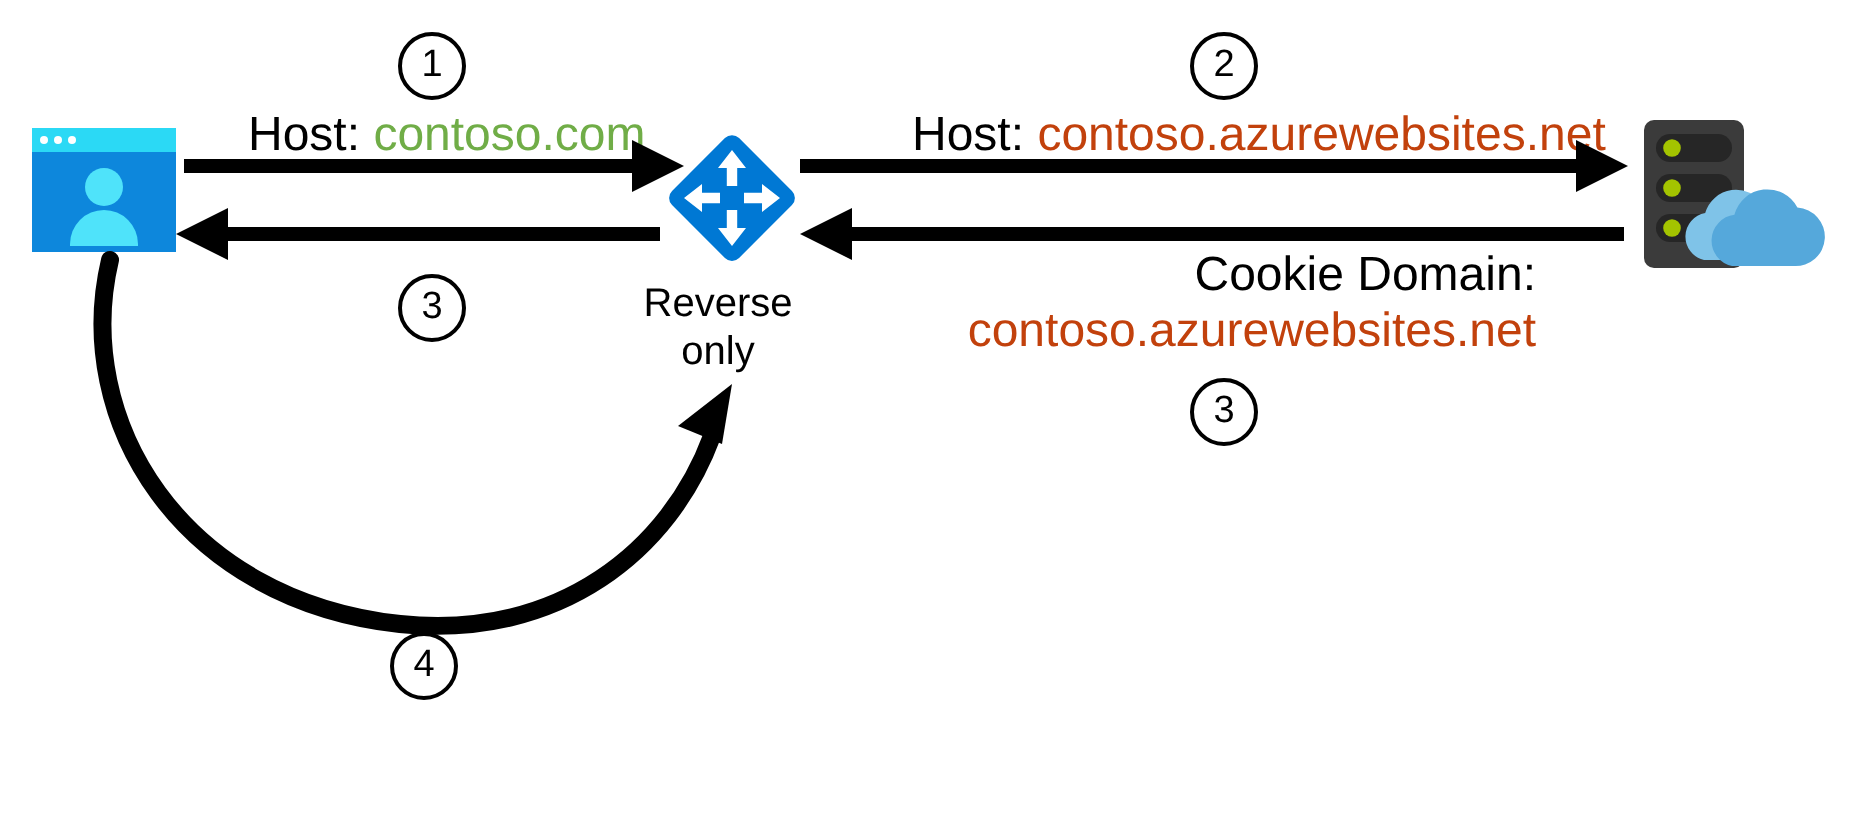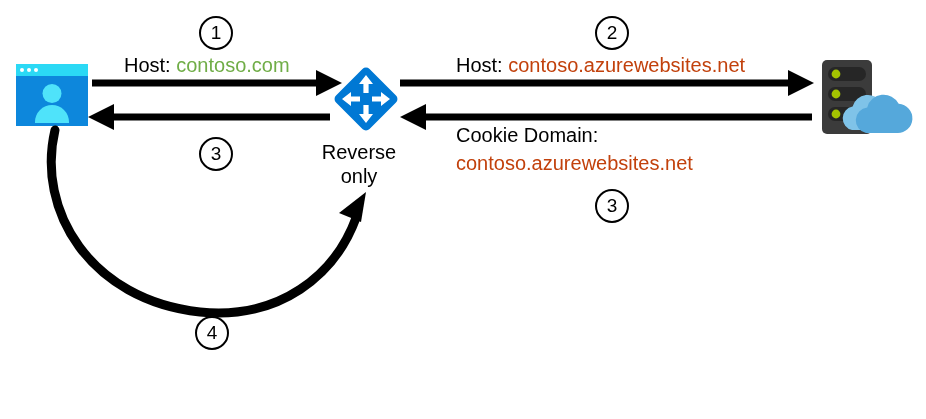--- a/index.html
+++ b/index.html
@@ -12,26 +12,26 @@
     width: 926px;
     height: 419px;
     background: #ffffff;
     overflow: hidden;
     font-family: "Liberation Sans", sans-serif;
   }
   .abs { position: absolute; }
 
   
   .label {
-    font-size: 20px;
+    font-size: 24px;
     color: #000000;
     white-space: nowrap;
     line-height: 1.18;
   }
-  .label.center { text-align: left; }
+  .label.center { text-align: right; }
   .green { color: #70AD47; }
   .red   { color: #c2410c; }
   .ital  { font-style: italic; }
 
   .node-label {
     font-size: 20px;
     color: #000000;
     text-align: center;
     line-height: 1.22;
     white-space: nowrap;

